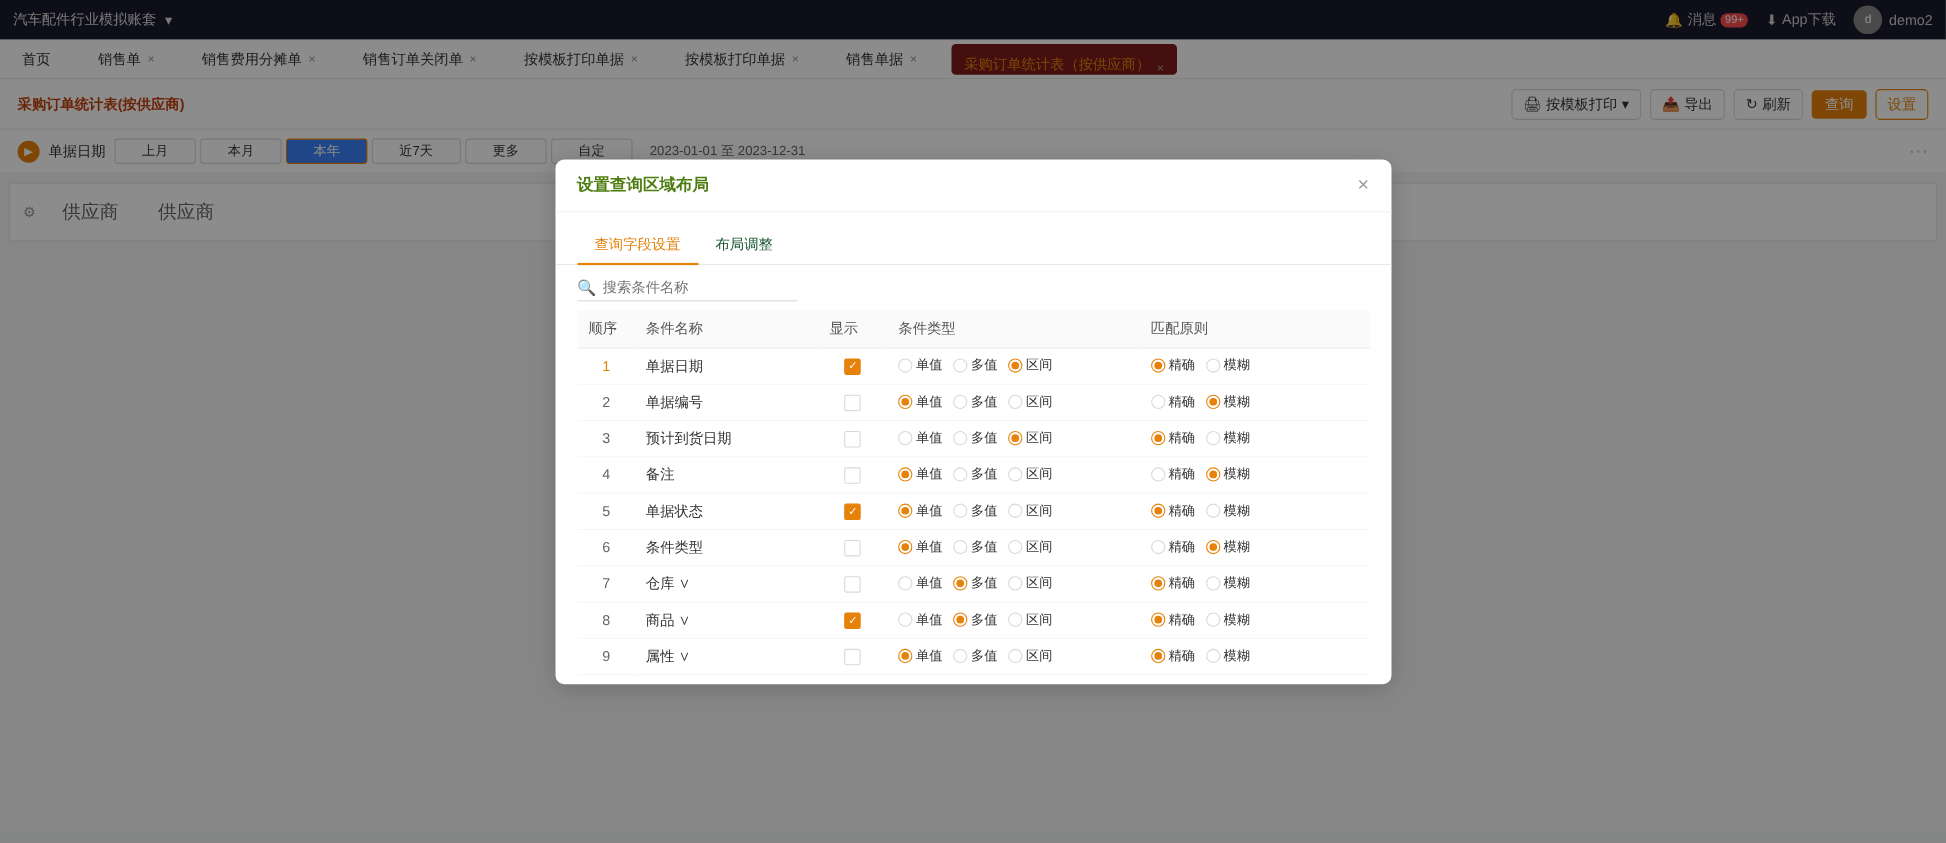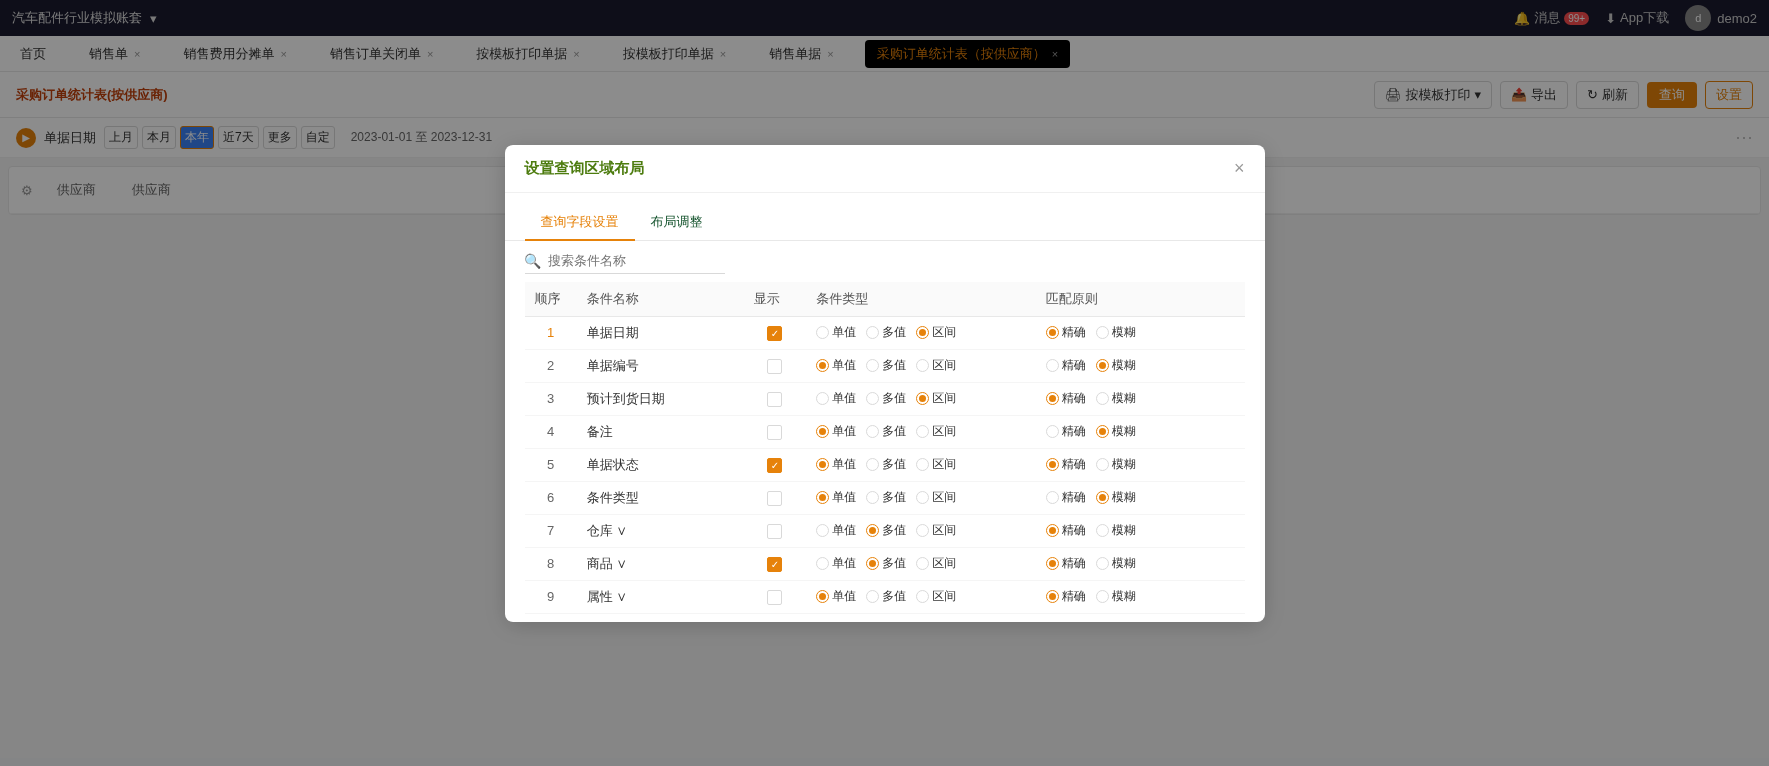--- a/index.html
+++ b/index.html
@@ -38,21 +38,21 @@
       align-items: center;
       gap: 6px;
       border-radius: 4px;
       cursor: pointer;
       font-size: 13px;
       color: #333;
       white-space: nowrap;
     }
     .tab-item .close-x { color: #999; font-size: 11px; cursor: pointer; }
     .tab-home { color: #333; font-weight: 500; }
-    .tab-active-orange { background: #000000; color: #e6820a; }
+    .tab-active-orange { background: #7f1d1d; color: #e6820a; align-items: flex-end; }
 
     
     .page-header {
       height: 46px;
       background: #fff;
       display: flex;
       align-items: center;
       padding: 0 16px;
       border-bottom: 1px solid #e8e8e8;
       justify-content: space-between;
@@ -68,21 +68,21 @@
       background: #fff;
       padding: 8px 16px;
       border-bottom: 1px solid #f0f0f0;
       display: flex;
       align-items: center;
       gap: 8px;
     }
     .filter-collapse-btn { width: 20px; height: 20px; background: #e6820a; border-radius: 50%; display: flex; align-items: center; justify-content: center; cursor: pointer; color: white; font-size: 10px; }
     .filter-label { font-size: 13px; color: #333; }
     .filter-date-btns { display: flex; gap: 4px; }
-    .date-btn { padding: 2px 4px; border: 1px solid #d9d9d9; border-radius: 3px; background: #fff; cursor: pointer; font-size: 12px; color: #333; }
+    .date-btn { padding: 2px 24px; border: 1px solid #d9d9d9; border-radius: 3px; background: #fff; cursor: pointer; font-size: 12px; color: #333; }
     .date-btn.active { background: #3b82f6; color: white; border-color: #e6820a; }
     .date-range { font-size: 12px; color: #666; margin-left: 8px; }
 
     
     .main-content {
       background: #f5f5f5;
       padding: 8px;
       height: calc(766px - 36px - 36px - 46px - 48px);
       position: relative;
     }
@@ -93,21 +93,21 @@
       overflow: hidden;
     }
     .data-table-header {
       display: flex;
       align-items: center;
       padding: 8px 12px;
       border-bottom: 1px solid #f0f0f0;
       gap: 12px;
     }
     .gear-icon { color: #999; cursor: pointer; }
-    .col-header { font-size: 13px; color: #666; padding: 6px 12px; }
+    .col-header { font-size: 17px; color: #666; padding: 6px 12px; }
 
     
     .overlay {
       position: fixed;
       top: 0; left: 0; right: 0; bottom: 0;
       background: rgba(0,0,0,0.45);
       z-index: 100;
       display: flex;
       align-items: center;
       justify-content: center;

